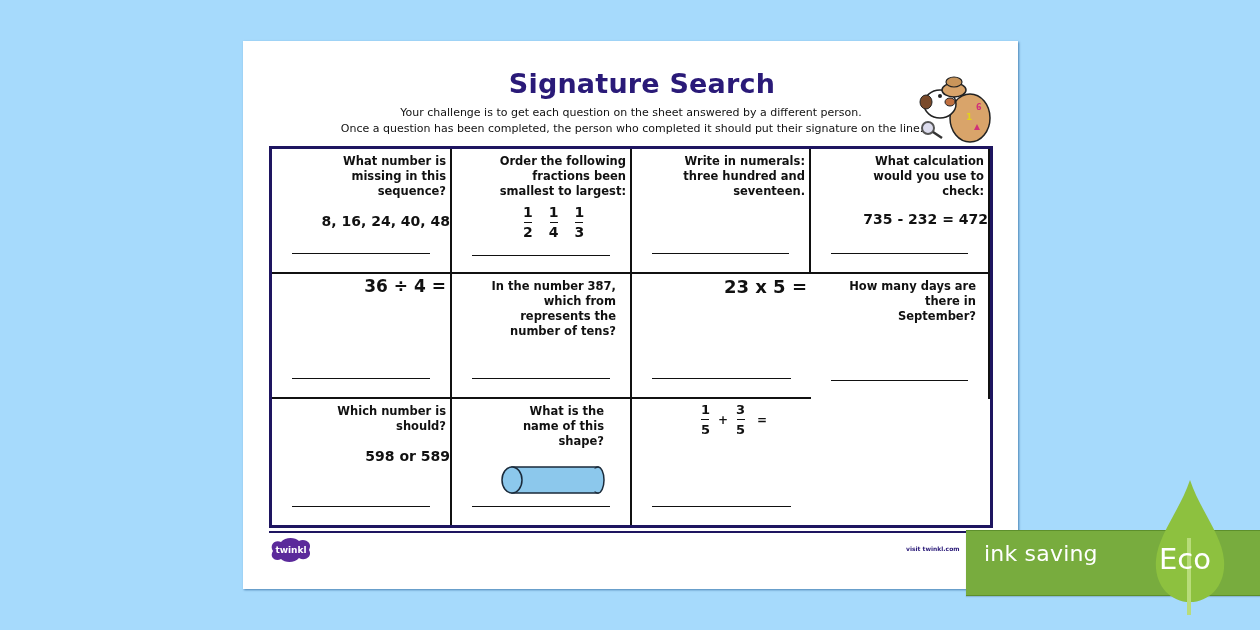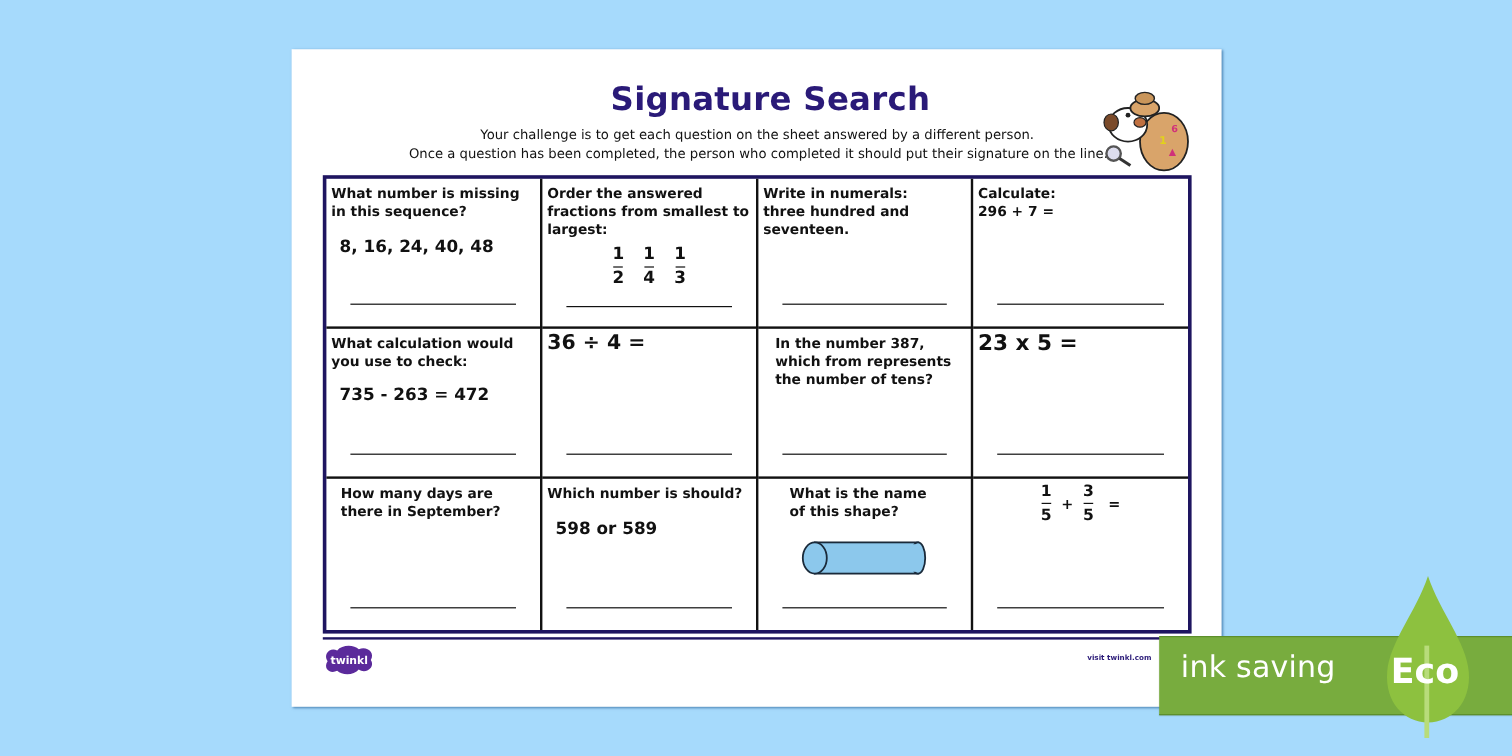--- a/index.html
+++ b/index.html
@@ -29,21 +29,21 @@
     }
     .grid {
       position: absolute; left: 269px; top: 146px; width: 718px; height: 376px;
       border: 3px solid #1e1560;
       display: grid;
       grid-template-columns: 180px 180px 179px 179px;
       grid-template-rows: 125px 125px 126px;
     }
     .cell {
       position: relative; border-right: 2px solid #111; border-bottom: 2px solid #111;
-      box-sizing: border-box; text-align: left; color: #111;
+      box-sizing: border-box; text-align: right; color: #111; padding-left: 25px;
     }
     .cell.last-col { border-right: none; }
     .cell.last-row { border-bottom: none; }
     .q {
       font-weight: bold; font-size: 11.5px; line-height: 15px; margin-top: 5px; padding: 0 4px;
     }
     .big {
       font-weight: bold; font-size: 14px; margin-top: 0; margin-left: 11px;
     }
     .sigline {
@@ -69,26 +69,26 @@
     .visit {
       position: absolute; left: 906px; top: 545px; font-size: 6px; color: #2a1a78;
       font-weight: bold;
     }
     .eco-banner {
       position: absolute; left: 966px; top: 530px; width: 300px; height: 64px;
       background: #78ac3e; border-top: 1px solid #5d8f2c; border-bottom: 1px solid #5d8f2c;
       box-shadow: 0 1px 1px rgba(0,0,0,0.15);
     }
     .eco-text {
-      position: absolute; left: 984px; top: 541px; font-size: 25px; color: #ffffff;
+      position: absolute; left: 984px; top: 541px; font-size: 22px; color: #ffffff;
       font-family: "DejaVu Sans", sans-serif; letter-spacing: 0.2px;
     }
     .leaf { position: absolute; left: 1150px; top: 480px; width: 80px; height: 135px; }
     .eco-word {
-      position: absolute; left: 1159px; top: 542px; font-size: 29px; font-weight: bold; color: #ffffff;
+      position: absolute; left: 1159px; top: 542px; font-size: 29px; font-weight: normal; color: #ffffff;
     }
   </style>
 </head>
 <body>
 
 <div class="paper"></div>
 
 <div class="title">Signature Search</div>
 <div class="subtitle sub1">Your challenge is to get each question on the sheet answered by a different person.</div>
 <div class="subtitle sub2">Once a question has been completed, the person who completed it should put their signature on the line.</div>
@@ -109,21 +109,21 @@
 </svg>
 
 <div class="grid">
 
   <div class="cell">
     <div class="q">What number is missing in this sequence?</div>
     <div class="big" style="margin-top:14px">8, 16, 24, 40, 48</div>
     <div class="sigline"></div>
   </div>
   <div class="cell">
-    <div class="q">Order the answered fractions from smallest to largest:</div>
+    <div class="q">Order the following fractions been smallest to largest:</div>
     <div class="frac-row">
       <span class="frac">
           <span>1</span>
           <span class="bar"></span>
           <span>2</span>
         </span>
       <span class="frac">
           <span>1</span>
           <span class="bar"></span>
           <span>4</span>
@@ -134,29 +134,24 @@
           <span>3</span>
         </span>
     </div>
     <div class="sigline" style="bottom:16px"></div>
   </div>
   <div class="cell">
     <div class="q">Write in numerals:</div>
     <div class="q" style="margin-top:0">three hundred and seventeen.</div>
     <div class="sigline"></div>
   </div>
-  <div class="cell last-col">
-    <div class="q">Calculate:</div>
-    <div class="q" style="margin-top:0">296 + 7 =</div>
-    <div class="sigline"></div>
-  </div>
 
   <div class="cell">
     <div class="q">What calculation would you use to check:</div>
-    <div class="big" style="margin-top:12px">735 - 263 = 472</div>
+    <div class="big" style="margin-top:12px">735 - 232 = 472</div>
     <div class="sigline"></div>
   </div>
   <div class="cell">
     <div class="q" style="font-size:17px">36 ÷ 4 =</div>
     <div class="sigline"></div>
   </div>
   <div class="cell">
     <div class="q" style="padding:0 14px">In the number 387, which from represents the number of tens?</div>
     <div class="sigline"></div>
   </div>

